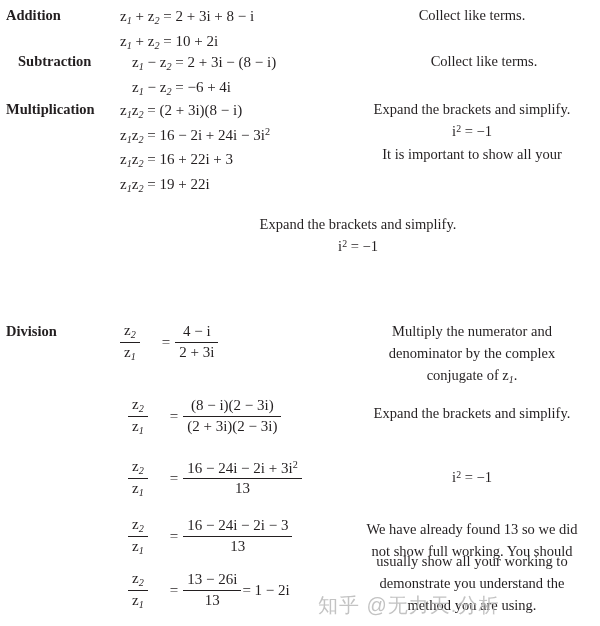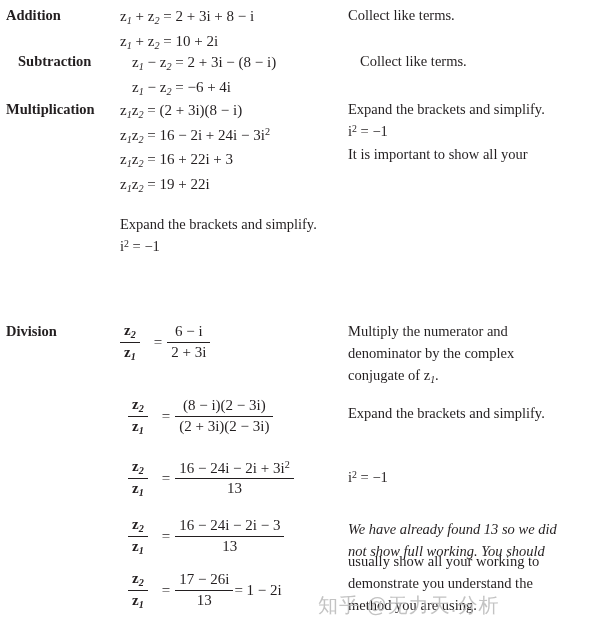--- a/index.html
+++ b/index.html
@@ -39,20 +39,21 @@
     font-size: 15px;
     box-sizing: border-box;
     line-height: 1.35;
   }
   .col-note {
     flex: 1 1 auto;
     font-size: 14.5px;
     box-sizing: border-box;
     line-height: 1.32;
     padding-right: 4px;
+    text-align: center;
   }
   .mathline {
     margin-bottom: 3px;
     white-space: nowrap;
   }
   .noteline {
     margin-bottom: 3px;
   }
   sub {
     font-size: 0.68em;
@@ -79,22 +80,21 @@
   .frac .den {
     display: block;
     padding: 1px 4px 0 4px;
   }
   .eqwrap {
     display: flex;
     align-items: center;
     white-space: nowrap;
   }
   .eqwrap .lhs {
-    margin-right: 9px;
-    font-weight: bold;
+    margin-right: 17px;
   }
   .eqwrap .eqsign {
     margin: 0 5px;
   }
   .eqwrap .tail {
     margin-left: 1px;
   }
   .watermark {
     position: absolute;
     left: 318px;
@@ -165,21 +165,21 @@
   <div class="sec-div row">
     <div class="col-op">Division</div>
     <div class="col-math">
       <div class="eqwrap">
         <span class="frac lhs">
           <span class="num">z<sub>2</sub></span>
           <span class="den">z<sub>1</sub></span>
         </span>
         <span class="eqsign">=</span>
         <span class="frac rhs">
-          <span class="num">6 − i</span>
+          <span class="num">4 − i</span>
           <span class="den">2 + 3i</span>
         </span>
       </div>
     </div>
     <div class="col-note">
       <div class="noteline">Multiply the numerator and</div>
       <div class="noteline">denominator by the complex</div>
       <div class="noteline">conjugate of z<sub>1</sub>.</div>
     </div>
   </div>
@@ -229,36 +229,36 @@
           <span class="num">z<sub>2</sub></span>
           <span class="den">z<sub>1</sub></span>
         </span>
         <span class="eqsign">=</span>
         <span class="frac rhs">
           <span class="num">16 − 24i − 2i − 3</span>
           <span class="den">13</span>
         </span>
       </div>
     </div>
-    <div class="col-note" style="padding-top:4px;font-style:italic;">
+    <div class="col-note" style="padding-top:4px;">
       <div class="noteline">We have already found 13 so we did</div>
       <div class="noteline">not show full working. You should</div>
     </div>
   </div>
 
   <div class="div-b row" style="top: 570px;">
     <div class="col-math" style="width:228px;flex:0 0 228px;padding-left:8px;">
       <div class="eqwrap">
         <span class="frac lhs">
           <span class="num">z<sub>2</sub></span>
           <span class="den">z<sub>1</sub></span>
         </span>
         <span class="eqsign">=</span>
         <span class="frac rhs">
-          <span class="num">17 − 26i</span>
+          <span class="num">13 − 26i</span>
           <span class="den">13</span>
         </span>
         <span class="tail">= 1 − 2i</span>
       </div>
     </div>
     <div class="col-note" style="padding-top:0px;margin-top:-18px;">
       <div class="noteline">usually show all your working to</div>
       <div class="noteline">demonstrate you understand the</div>
       <div class="noteline">method you are using.</div>
     </div>

